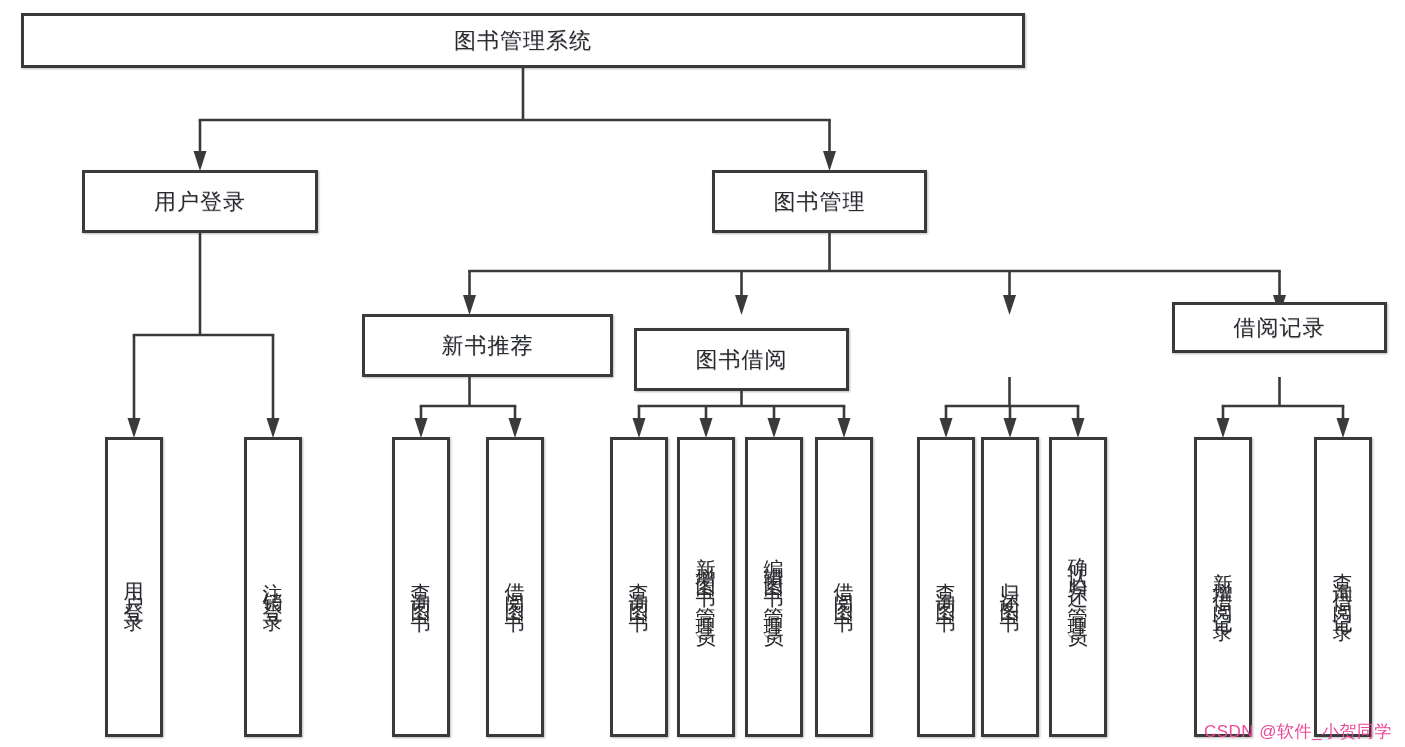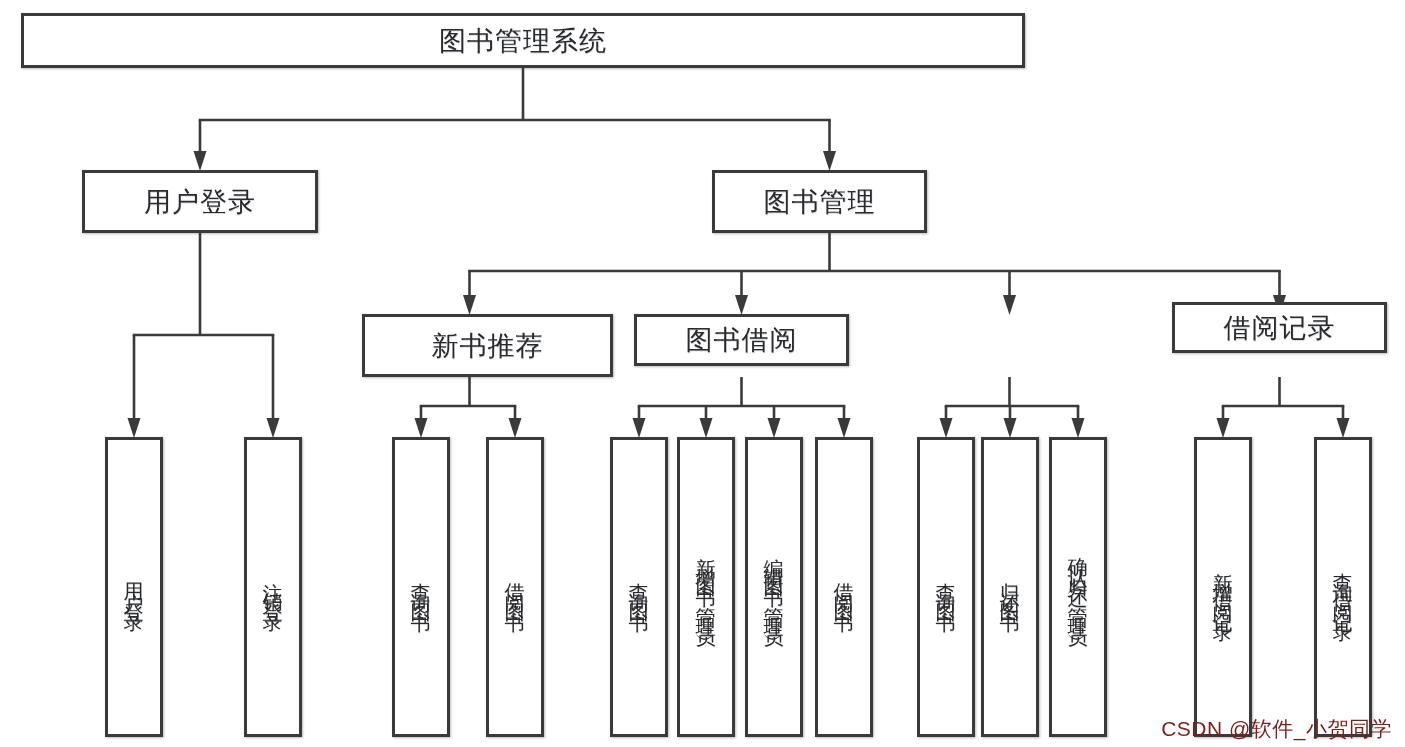--- a/index.html
+++ b/index.html
@@ -35,42 +35,42 @@
     position: absolute;
     box-sizing: border-box;
     background: #ffffff;
     border: 3px solid #3a3a3a;
     box-shadow: 1px 1px 2px rgba(60,60,60,0.35);
     display: flex;
     align-items: center;
     justify-content: center;
   }
   .node.h .lbl {
-    font-size: 27px;
+    font-size: 22px;
     color: #2a2a2a;
     letter-spacing: 1px;
     white-space: nowrap;
     text-shadow: 0.5px 0.5px 0 rgba(90,110,150,0.25);
   }
   .node.v .lbl {
     writing-mode: vertical-rl;
     text-orientation: mixed;
     font-size: 20px;
     letter-spacing: 10px;
     color: #2a2a2a;
     line-height: 1;
     text-shadow: 0.5px 0.5px 0 rgba(90,110,150,0.25);
   }
   #watermark {
     position: absolute;
     right: 13px;
     bottom: 4px;
     z-index: 3;
-    font-size: 21px;
-    color: #7f1d1d;
+    font-size: 17px;
+    color: #ec4899;
     letter-spacing: 0.5px;
     white-space: nowrap;
   }
 </style>
 </head>
 <body>
 
 <div id="canvas">
   <svg id="edge-layer" viewBox="0 0 1405 747" xmlns="http://www.w3.org/2000/svg">
       <line x1="523" y1="68" x2="523" y2="120" stroke="#3a3a3a" stroke-width="2.6"></line>
@@ -132,21 +132,21 @@
       </div>
       <div class="node h" style="left: 82px; top: 170px; width: 236px; height: 63px;">
         <span class="lbl">用户登录</span>
       </div>
       <div class="node h" style="left: 712px; top: 170px; width: 215px; height: 63px;">
         <span class="lbl">图书管理</span>
       </div>
       <div class="node h" style="left: 362px; top: 314px; width: 251px; height: 63px;">
         <span class="lbl">新书推荐</span>
       </div>
-      <div class="node h" style="left: 634px; top: 314px; width: 215px; height: 52px;">
+      <div class="node h" style="left: 634px; top: 328px; width: 215px; height: 63px;">
         <span class="lbl">图书借阅</span>
       </div>
       <div class="node h" style="left: 1172px; top: 302px; width: 215px; height: 51px;">
         <span class="lbl">借阅记录</span>
       </div>
       <div class="node v" style="left: 105px; top: 437px; width: 58px; height: 300px;">
         <span class="lbl">用户登录</span>
       </div>
       <div class="node v" style="left: 244px; top: 437px; width: 58px; height: 300px;">
         <span class="lbl">注销登录</span>

